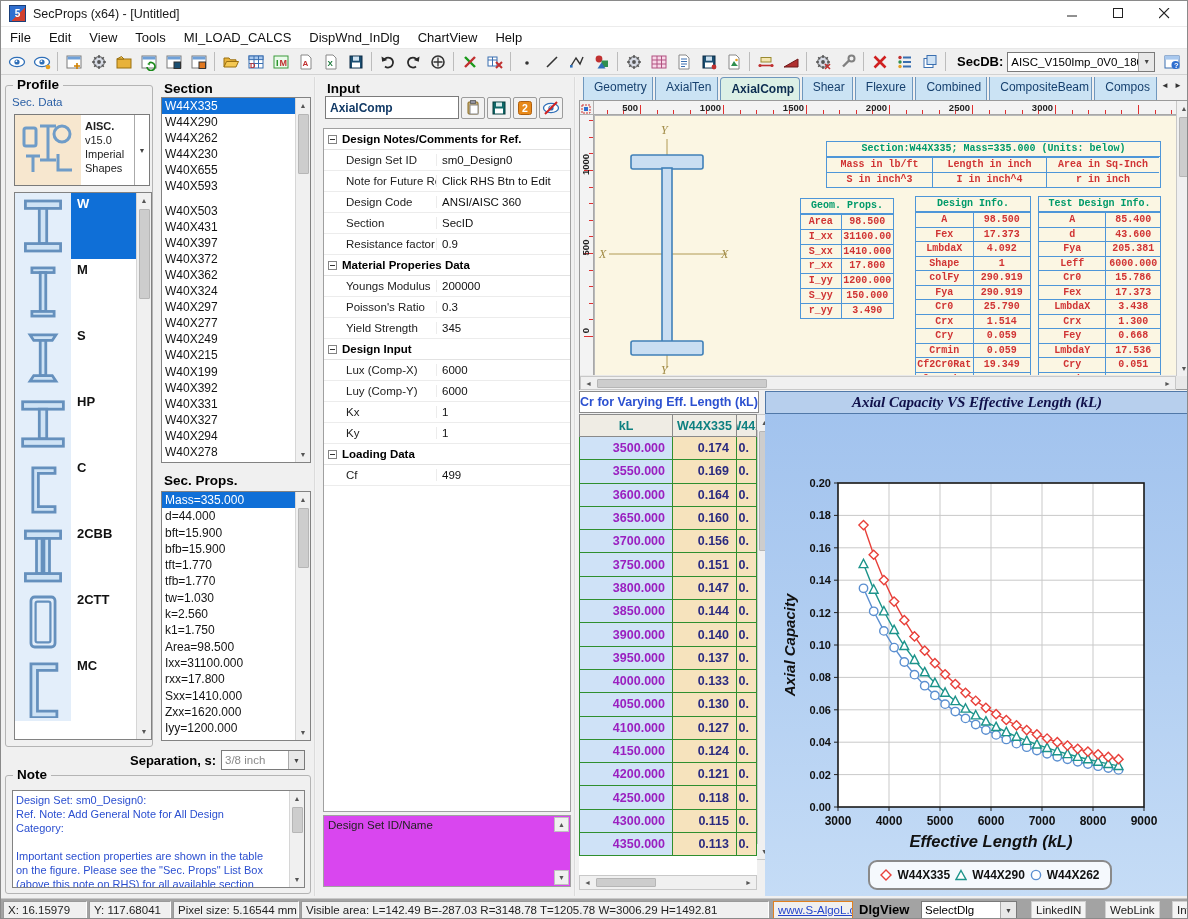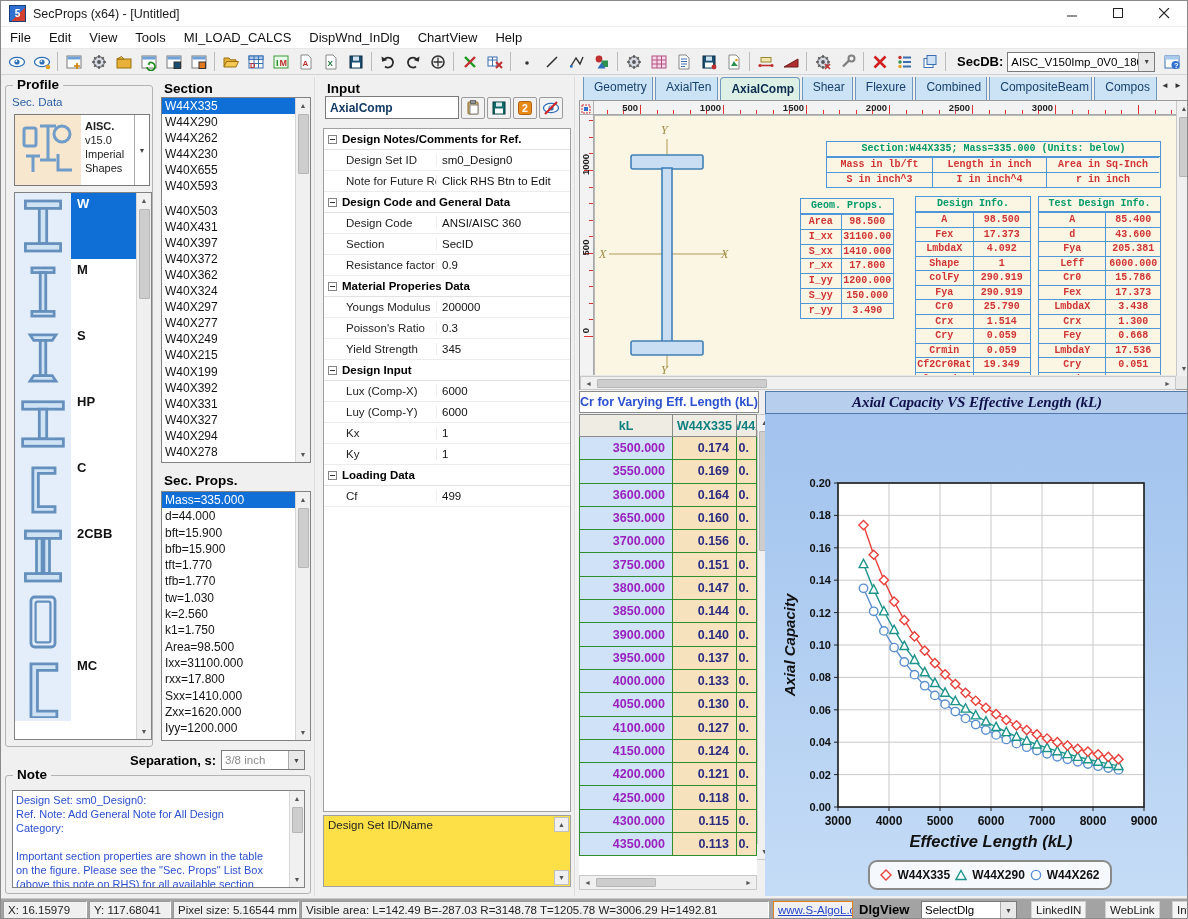--- a/index.html
+++ b/index.html
@@ -57,21 +57,21 @@
              color:#123a66;padding:0 4px;outline:none}
   .ibtn{position:absolute;width:24px;height:22px;background:#f2f2f2;border:1px solid #9c9c9c;border-radius:2px;
         display:flex;align-items:center;justify-content:center}
   .pgrid{position:absolute;background:#fff;border:1px solid #a0a0a0;overflow:hidden}
   .pg-cat{height:21px;display:flex;align-items:center;border-bottom:1px solid #e2e2e2;font-weight:bold;font-size:11.5px}
   .pg-box{width:9px;height:9px;border:1px solid #848484;margin:0 5px 0 4px;position:relative;background:#fff}
   .pg-box::after{content:"";position:absolute;left:1px;top:3px;width:5px;height:1px;background:#333}
   .pg-row{height:21px;display:flex;align-items:center;border-bottom:1px solid #ececec;font-size:11.5px}
   .pg-n{width:113px;padding-left:22px;color:#222;white-space:nowrap;overflow:hidden;border-right:1px solid #ececec}
   .pg-v{flex:1;padding-left:5px;color:#111;white-space:nowrap;overflow:hidden}
-  .dsbox{position:absolute;background:#fde047;border:1px solid #a0a0a0;font-size:11.5px;color:#222;padding:3px 4px}
+  .dsbox{position:absolute;background:#d946ef;border:1px solid #a0a0a0;font-size:11.5px;color:#222;padding:3px 4px}
   
   .tab{height:28px;display:flex;align-items:center;padding:0 10px;background:#cbe3f4;border:1px solid #6f97bd;
        border-bottom:none;border-radius:4px 4px 0 0;font-size:12px;color:#16406e;margin-right:2px;white-space:nowrap;overflow:hidden}
   .tab.active{background:#dcf0e6;font-weight:bold;color:#0c2c50;height:23px}
   
   .ruler{position:absolute;background:#f3f3f3;overflow:hidden}
   .rtick{position:absolute;background:#e03030;width:1px}
   .rlab{position:absolute;font:bold 9.5px "Liberation Sans",sans-serif;color:#222}
   .canvas{position:absolute;background:#fbf6e3;overflow:hidden;border-top:1px solid #b8b8b8;border-left:1px solid #b8b8b8}
   .dtable{position:absolute;border:1px solid #4e96d8;font:bold 10px "Liberation Mono",monospace;line-height:12px}
@@ -502,20 +502,21 @@
         </div>
         <div class="prow">
           <div class="pic">
             <svg width="50" height="60" viewBox="0 0 54 64">
               <g stroke="#6590bd" stroke-width="3" fill="#cfe3f5">
                 <rect x="14" y="5" width="26" height="54" rx="4" fill="none"></rect>
                 <rect x="19" y="10" width="16" height="44" rx="2" fill="none" stroke-width="2.4"></rect>
               </g>
             </svg>
           </div>
+          <div class="plab">2CTT</div>
         </div>
         <div class="prow">
           <div class="pic">
             <svg width="50" height="60" viewBox="0 0 54 64">
               <g stroke="#6590bd" stroke-width="3" fill="#cfe3f5">
                 <path d="M14 6 H42 V13 H21 V57 H42 V64 H14 Z"></path>
               </g>
             </svg>
           </div>
           <div class="plab">MC</div>
@@ -647,24 +648,20 @@
         <span class="pg-box"></span>
         <span>Design Notes/Comments for Ref.</span>
       </div>
       <div class="pg-row">
         <div class="pg-n">Design Set ID</div>
         <div class="pg-v">sm0_Design0</div>
       </div>
       <div class="pg-row">
         <div class="pg-n">Note for Future Ref.</div>
         <div class="pg-v">Click RHS Btn to Edit</div>
-      </div>
-      <div class="pg-cat">
-        <span class="pg-box"></span>
-        <span>Design Code and General Data</span>
       </div>
       <div class="pg-row">
         <div class="pg-n">Design Code</div>
         <div class="pg-v">ANSI/AISC 360</div>
       </div>
       <div class="pg-row">
         <div class="pg-n">Section</div>
         <div class="pg-v">SecID</div>
       </div>
       <div class="pg-row">

